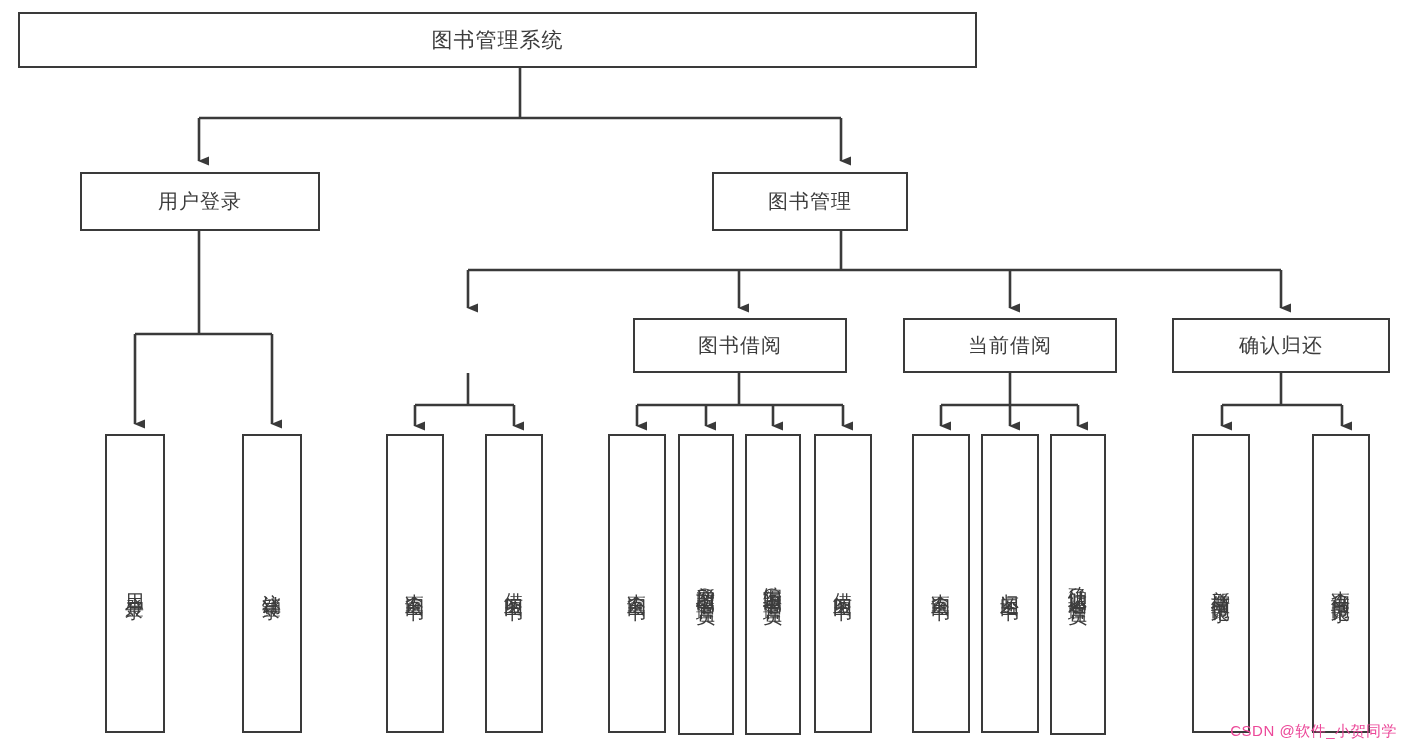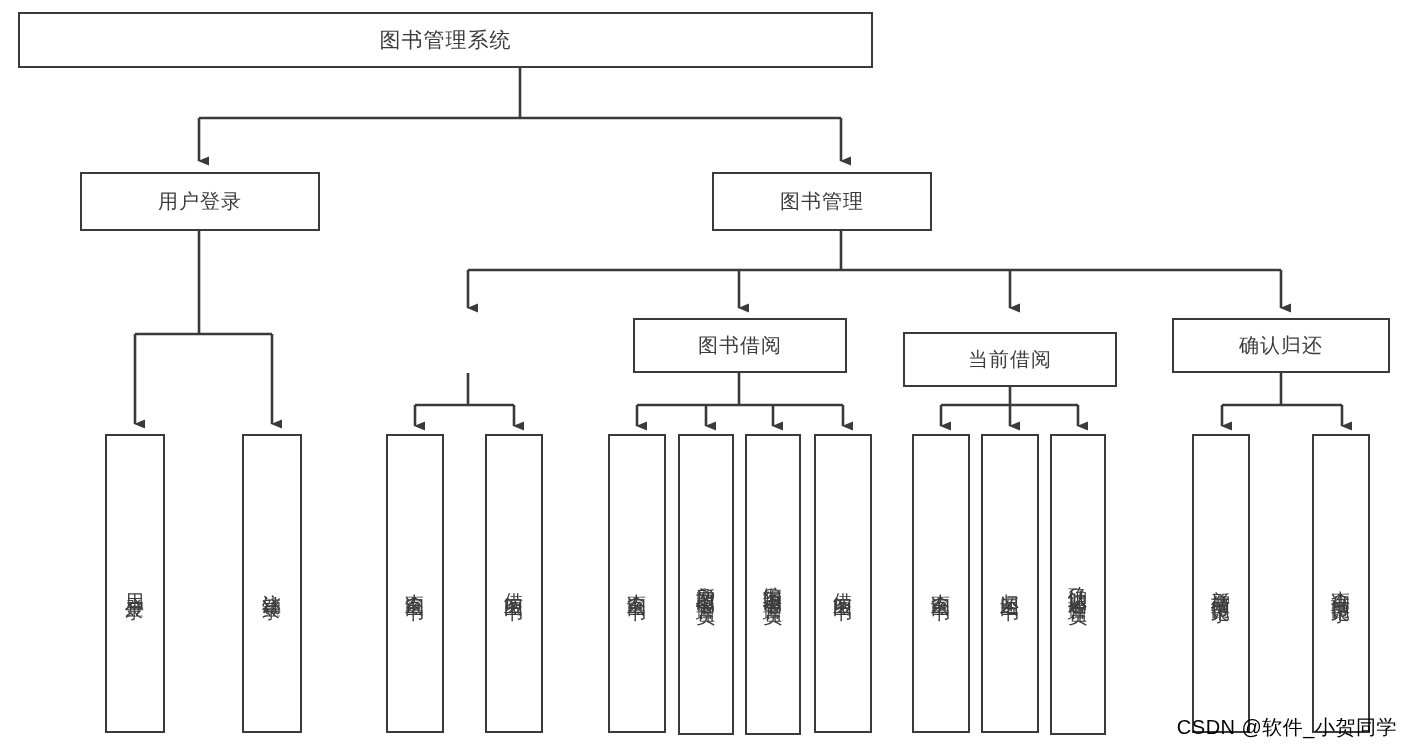--- a/index.html
+++ b/index.html
@@ -8,21 +8,21 @@
   svg.connectors{position:absolute;left:0;top:0;width:1405px;height:747px;pointer-events:none;}
   .node{position:absolute;box-sizing:border-box;background:#ffffff;border:2.5px solid #3a3a3a;
         display:flex;align-items:center;justify-content:center;color:#3c3c3c;}
   .node.root{font-size:21px;}
   .node.lvl2{font-size:20px;}
   .node.lvl3{font-size:20px;}
   .node.leaf{font-size:19px;line-height:1.08;}
   .node .label{display:block;text-align:center;white-space:pre-line;letter-spacing:1px;}
   .node.leaf .label{writing-mode:vertical-rl;text-orientation:upright;
        white-space:nowrap;letter-spacing:3px;line-height:1;}
-  .watermark{position:absolute;right:8px;bottom:6px;font-size:20px;color:#000000;
+  .watermark{position:absolute;right:8px;bottom:6px;font-size:15px;color:#ec4899;
        letter-spacing:0.5px;white-space:nowrap;}
 </style>
 </head>
 <body>
 
 <div id="canvas">
 
   <svg class="connectors" viewBox="0 0 1405 747" xmlns="http://www.w3.org/2000/svg">
     <defs>
       <marker id="arrow" markerWidth="10" markerHeight="11" refX="4.6" refY="10" orient="auto" markerUnits="userSpaceOnUse">
@@ -66,35 +66,35 @@
       <path d="M1010,405 L1010,426" marker-end="url(#arrow)"></path>
       <path d="M1078,405 L1078,426" marker-end="url(#arrow)"></path>
 
       <path d="M1281,373 L1281,405"></path>
       <path d="M1222,405 L1342,405"></path>
       <path d="M1222,405 L1222,426" marker-end="url(#arrow)"></path>
       <path d="M1342,405 L1342,426" marker-end="url(#arrow)"></path>
     </g>
   </svg>
 
-  <div class="node root" style="left:18px;top:12px;width:855px;height:56px;">
+  <div class="node root" style="left:18px;top:12px;width:959px;height:56px;">
     <span class="label">图书管理系统</span>
   </div>
 
   <div class="node lvl2" style="left:80px;top:172px;width:240px;height:59px;">
     <span class="label">用户登录</span>
   </div>
-  <div class="node lvl2" style="left:712px;top:172px;width:220px;height:59px;">
+  <div class="node lvl2" style="left:712px;top:172px;width:196px;height:59px;">
     <span class="label">图书管理</span>
   </div>
 
   <div class="node lvl3" style="left:633px;top:318px;width:214px;height:55px;">
     <span class="label">图书借阅</span>
   </div>
-  <div class="node lvl3" style="left:903px;top:318px;width:214px;height:55px;margin-top:14px;">
+  <div class="node lvl3" style="left:903px;top:318px;width:214px;height:55px;">
     <span class="label">当前借阅</span>
   </div>
   <div class="node lvl3" style="left:1172px;top:318px;width:218px;height:55px;">
     <span class="label">确认归还</span>
   </div>
 
   <div class="node leaf" style="left:105px;top:434px;width:60px;height:299px;">
     <span class="label">用户登录</span>
   </div>
   <div class="node leaf" style="left:242px;top:434px;width:60px;height:299px;">

